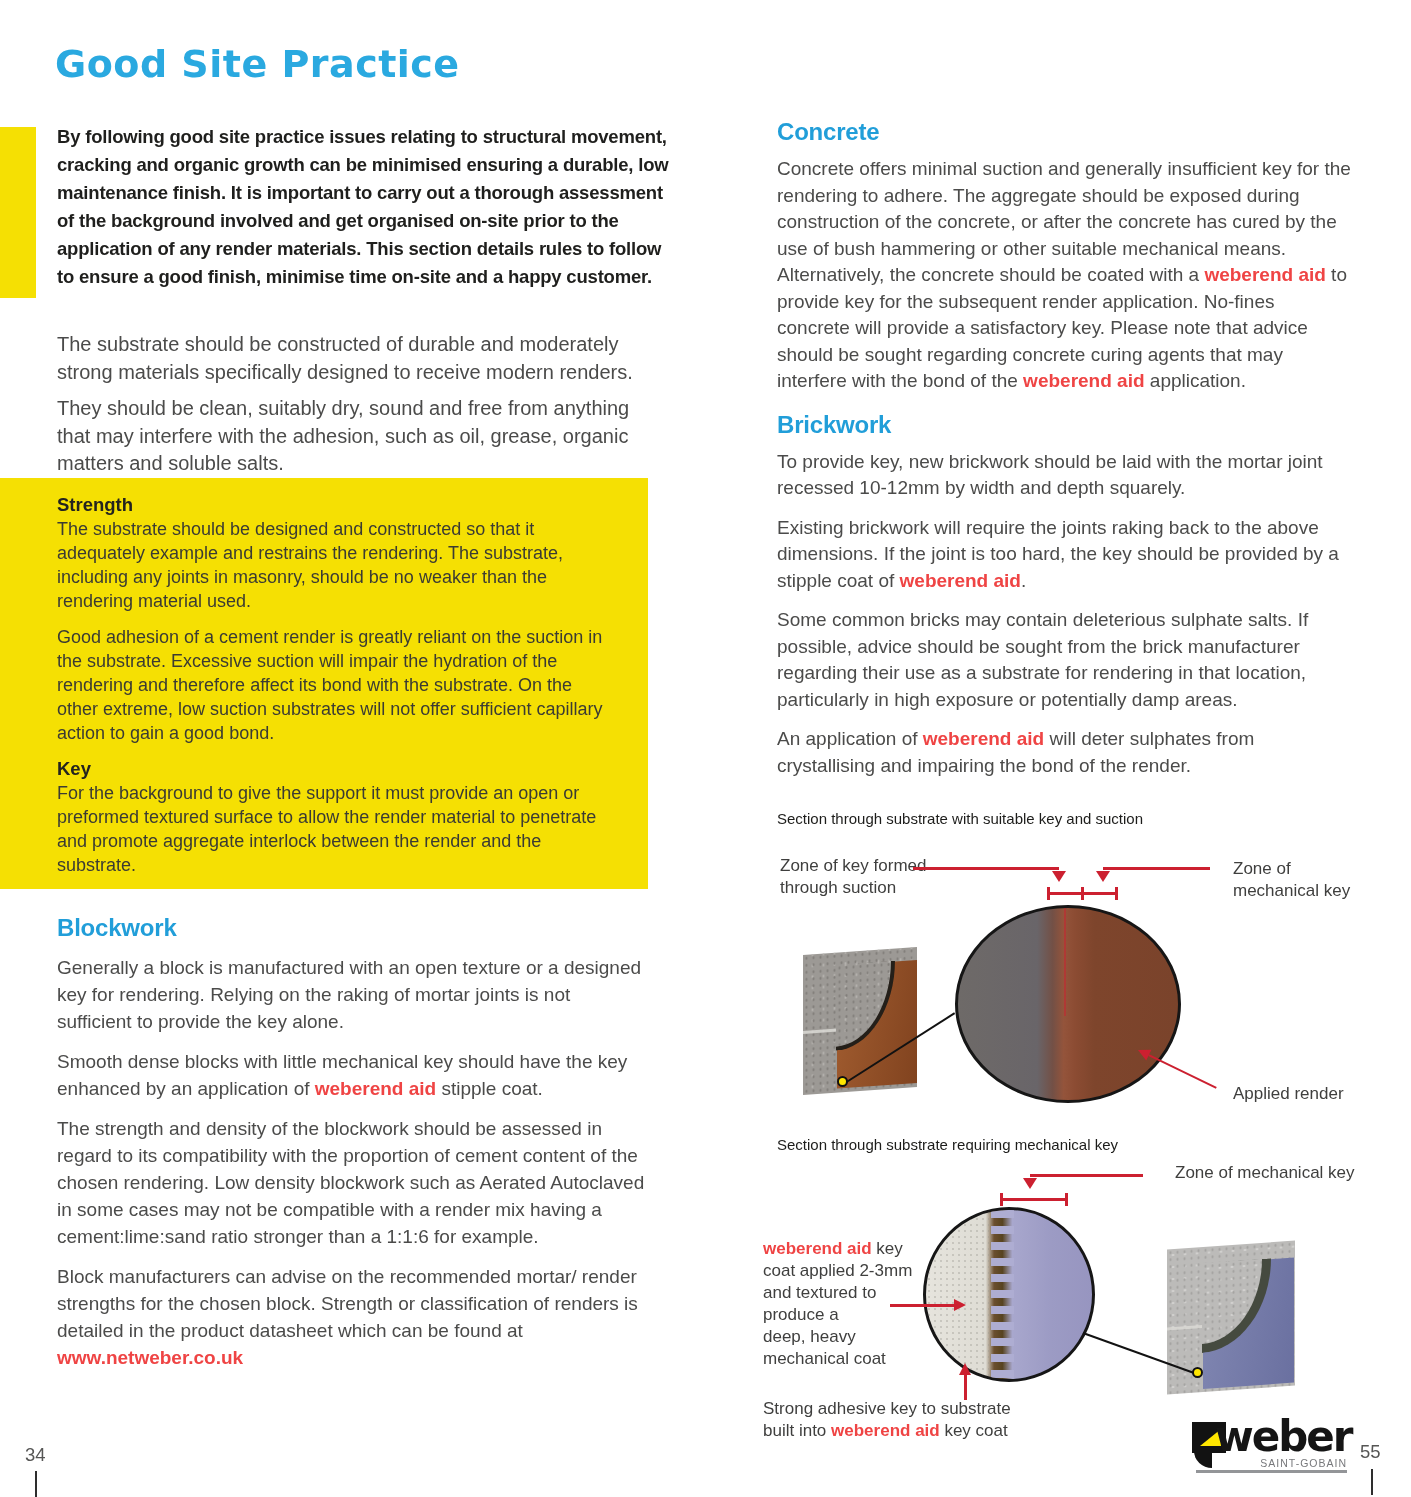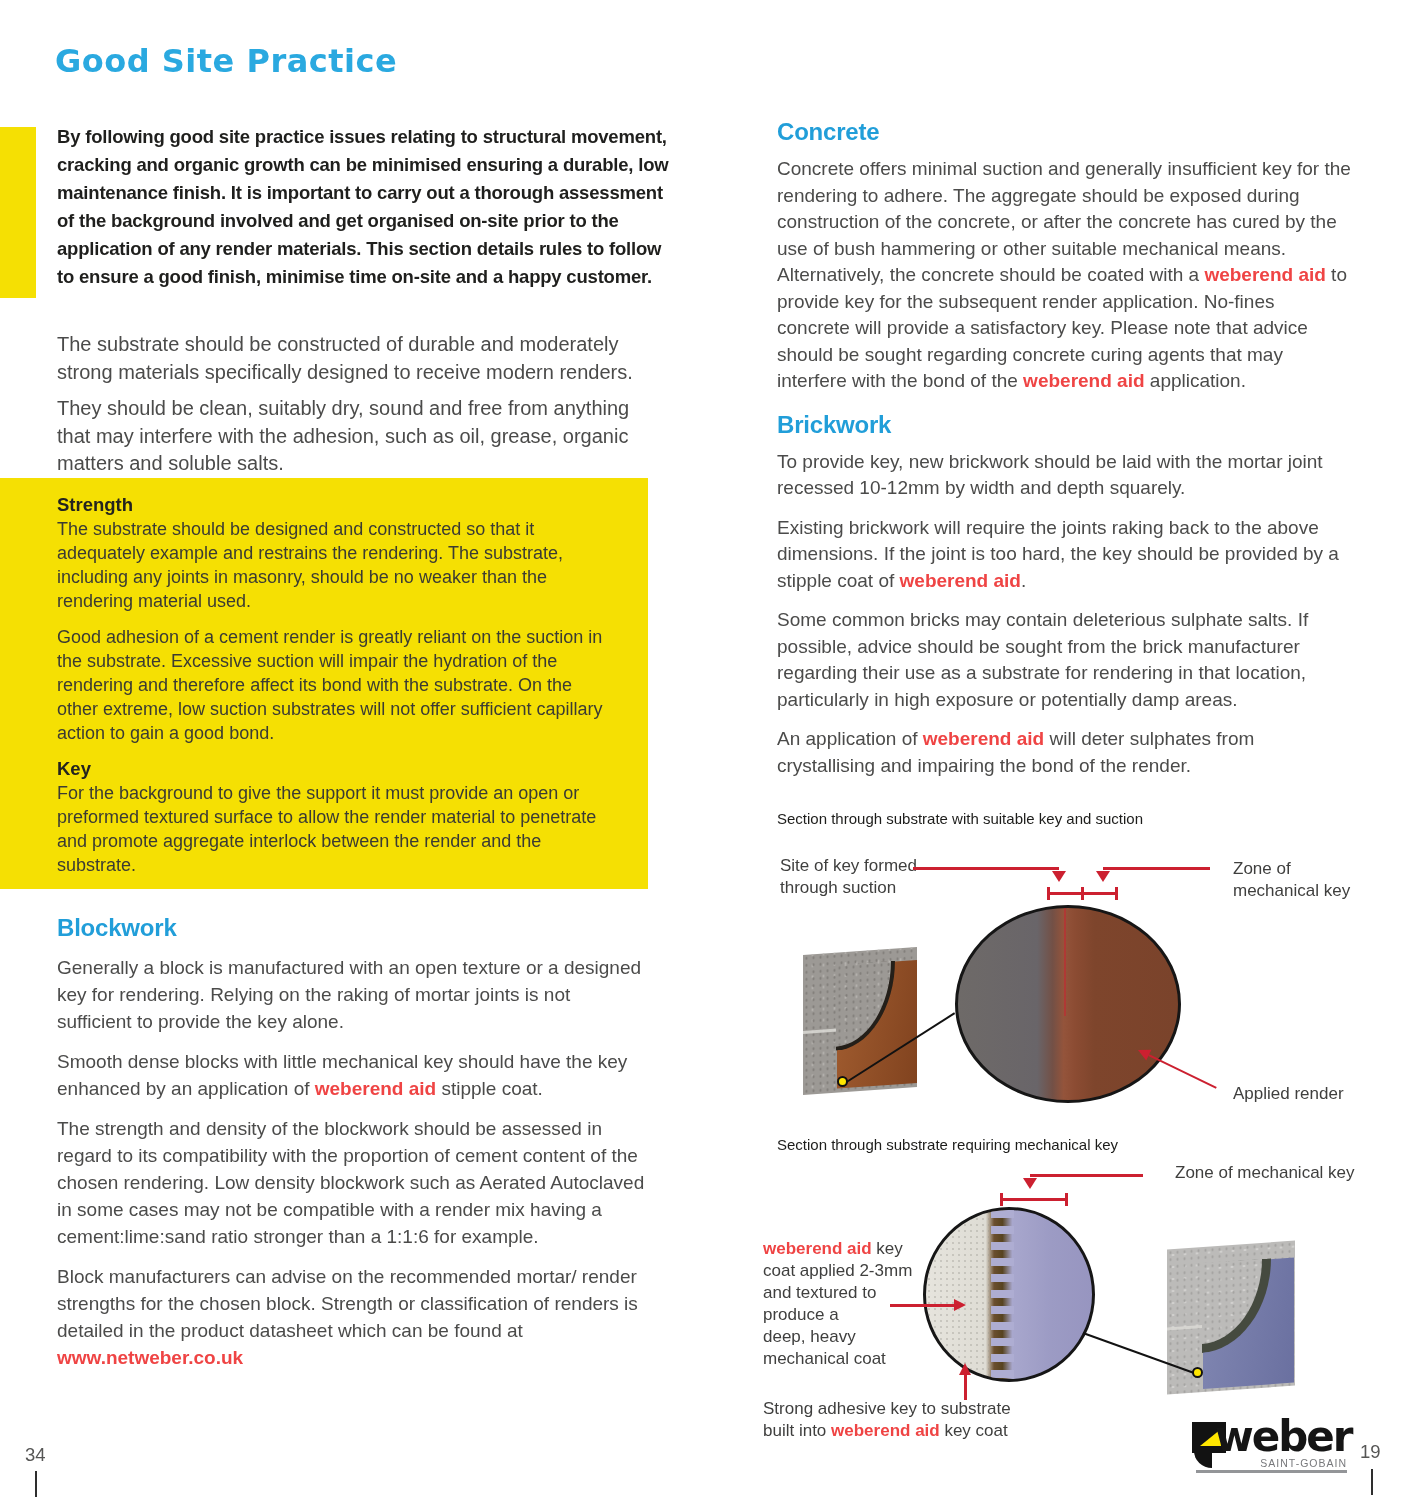--- a/index.html
+++ b/index.html
@@ -5,21 +5,21 @@
   :root{
     --blue:#219ed9; --yellow:#f5e003; --red:#cc2030;
     --ink:#1f1f1d; --body:#4b4b4a; --label:#3f3f3e;
   }
   *{margin:0;padding:0;box-sizing:border-box}
   html,body{background:#fff}
   .page{position:relative;width:1411px;height:1497px;background:#fff;overflow:hidden;
     font-family:"Liberation Sans","DejaVu Sans",sans-serif;color:var(--body)}
 
   
-  .page-title{position:absolute;left:55px;top:42px;font-size:32px;font-weight:bold;
+  .page-title{position:absolute;left:55px;top:42px;font-size:38px;font-weight:bold;
     color:#2aa9e0;letter-spacing:.5px;font-family:"DejaVu Sans",sans-serif}
   .intro-bar{position:absolute;left:0;top:127px;width:36px;height:171px;background:var(--yellow)}
   .intro{position:absolute;left:57px;top:123px;width:614px;font-size:18.5px;line-height:28px;
     font-weight:bold;color:var(--ink);letter-spacing:-.2px}
   .col-left-top{position:absolute;left:57px;top:331px;width:590px}
   .col-left-top p{font-size:20px;line-height:27.5px;margin-bottom:9px}
   .yellow-box{position:absolute;left:0;top:478px;width:648px;height:411px;background:var(--yellow);
     padding:15px 42px 0 57px}
   .yellow-box h4{font-size:18.5px;line-height:24px;color:#23231f;font-weight:bold}
   .yellow-box p{font-size:18px;line-height:24px;color:#3b3b33;margin-bottom:12px}
@@ -147,21 +147,21 @@
     <p>To provide key, new brickwork should be laid with the mortar joint recessed 10-12mm by width and depth squarely.</p>
     <p>Existing brickwork will require the joints raking back to the above dimensions. If the joint is too hard, the key should be provided by a stipple coat of <strong>weberend aid</strong>.</p>
     <p>Some common bricks may contain deleterious sulphate salts. If possible, advice should be sought from the brick manufacturer regarding their use as a substrate for rendering in that location, particularly in high exposure or potentially damp areas.</p>
     <p>An application of <strong>weberend aid</strong> will deter sulphates from crystallising and impairing the bond of the render.</p>
   </div>
 
   <div class="diag-title dt1">Section through substrate with suitable key and suction</div>
 
   <div class="diag diag1">
     <div class="dlabel" style="left:17px;top:10px">
-        <div>Site of key formed</div>
+        <div>Zone of key formed</div>
         <div>through suction</div>
       </div>
     <div class="dlabel" style="left:470px;top:13px">
         <div>Zone of</div>
         <div>mechanical key</div>
       </div>
 
     <div class="redline" style="left:150px;top:22px;width:146px"></div>
     <div class="arr-down" style="left:289px;top:26px"></div>
     <div class="redline" style="left:340px;top:22px;width:107px"></div>
@@ -240,16 +240,16 @@
     <div class="logo-sq"></div>
     <div class="logo-tri"></div>
     <div class="logo-tail"></div>
     <div class="logo-word">weber</div>
     <div class="logo-sub">SAINT-GOBAIN</div>
     <div class="logo-rule"></div>
   </div>
 
   <div class="pageno pn34">34</div>
   <div class="pn-tick t34"></div>
-  <div class="pageno pn35">19</div>
+  <div class="pageno pn35">55</div>
   <div class="pn-tick t35"></div>
 
 </div>
 
 </body></html>

